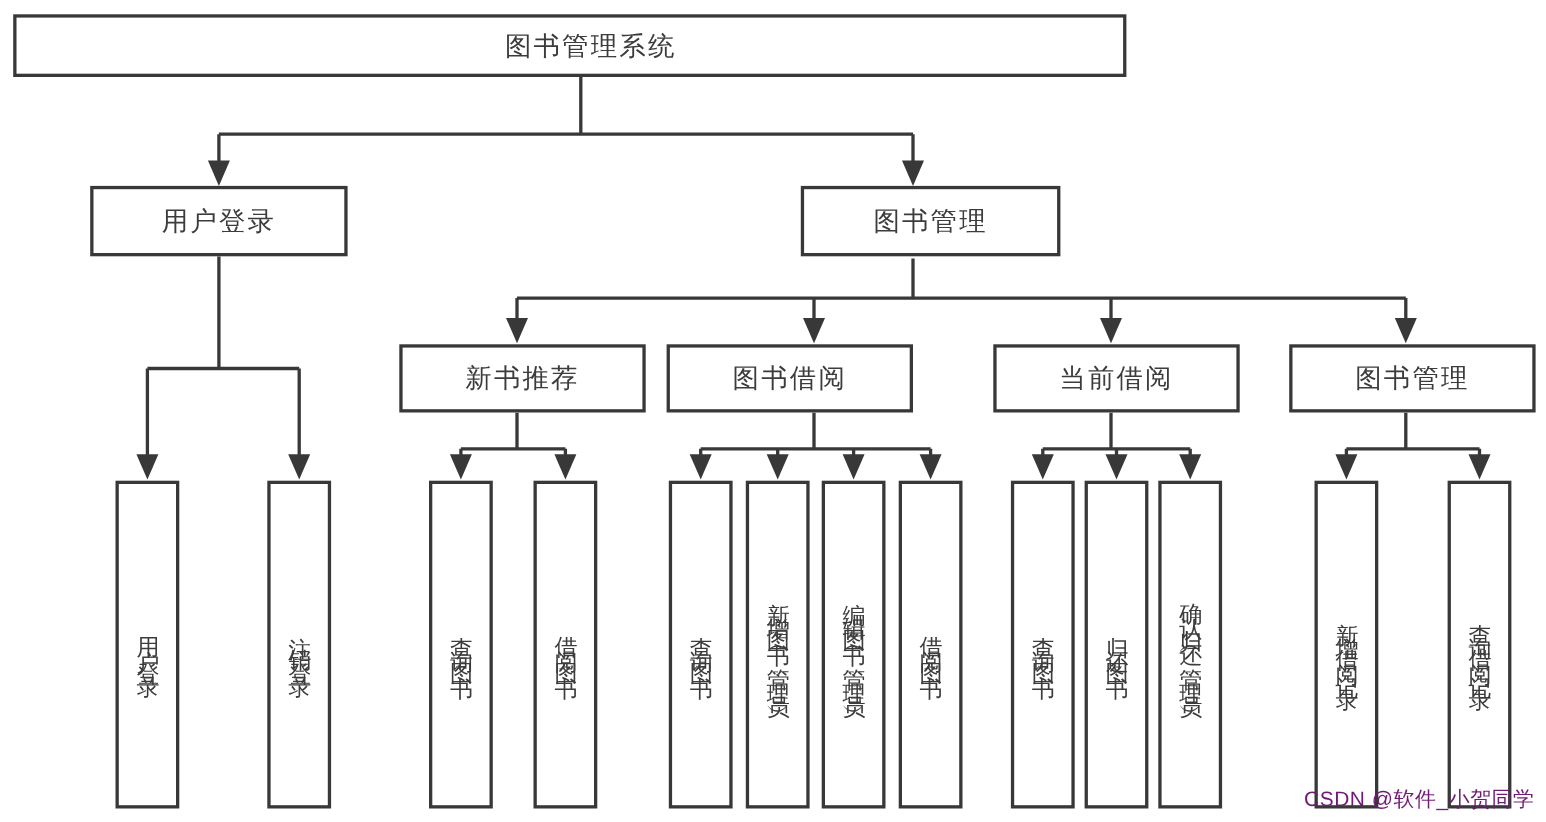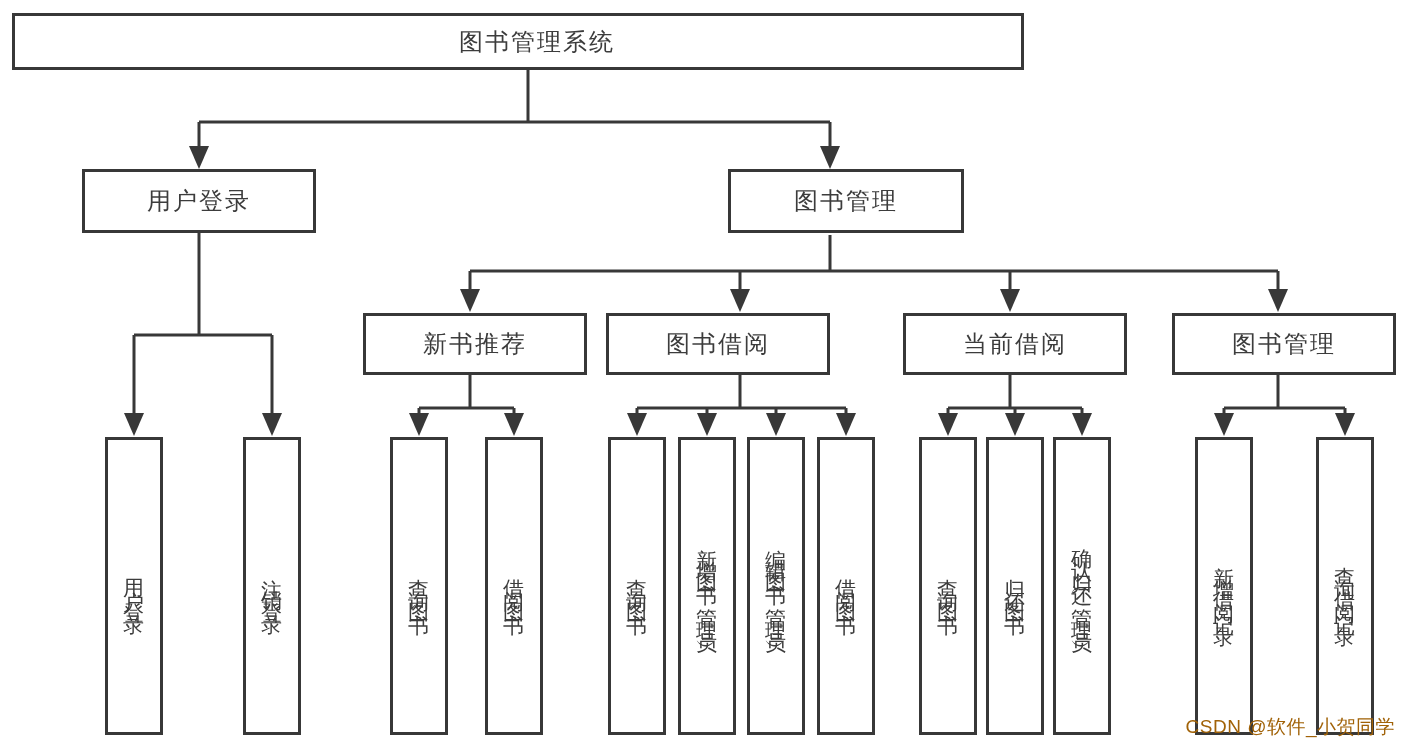--- a/index.html
+++ b/index.html
@@ -39,21 +39,21 @@
     text-orientation:mixed;
     font-size:21px;
     letter-spacing:12px;
     color:#3c3c3c;
     line-height:1;
   }
   .watermark {
     position:absolute;
     right:10px; top:714px;
     font-size:19px;
-    color:#a16207;
+    color:#701a75;
     letter-spacing:0.5px;
     white-space:nowrap;
   }
 </style>
 </head>
 <body>
 
 <div class="canvas">
 
   <svg class="connectors" viewBox="0 0 1405 747" xmlns="http://www.w3.org/2000/svg">

